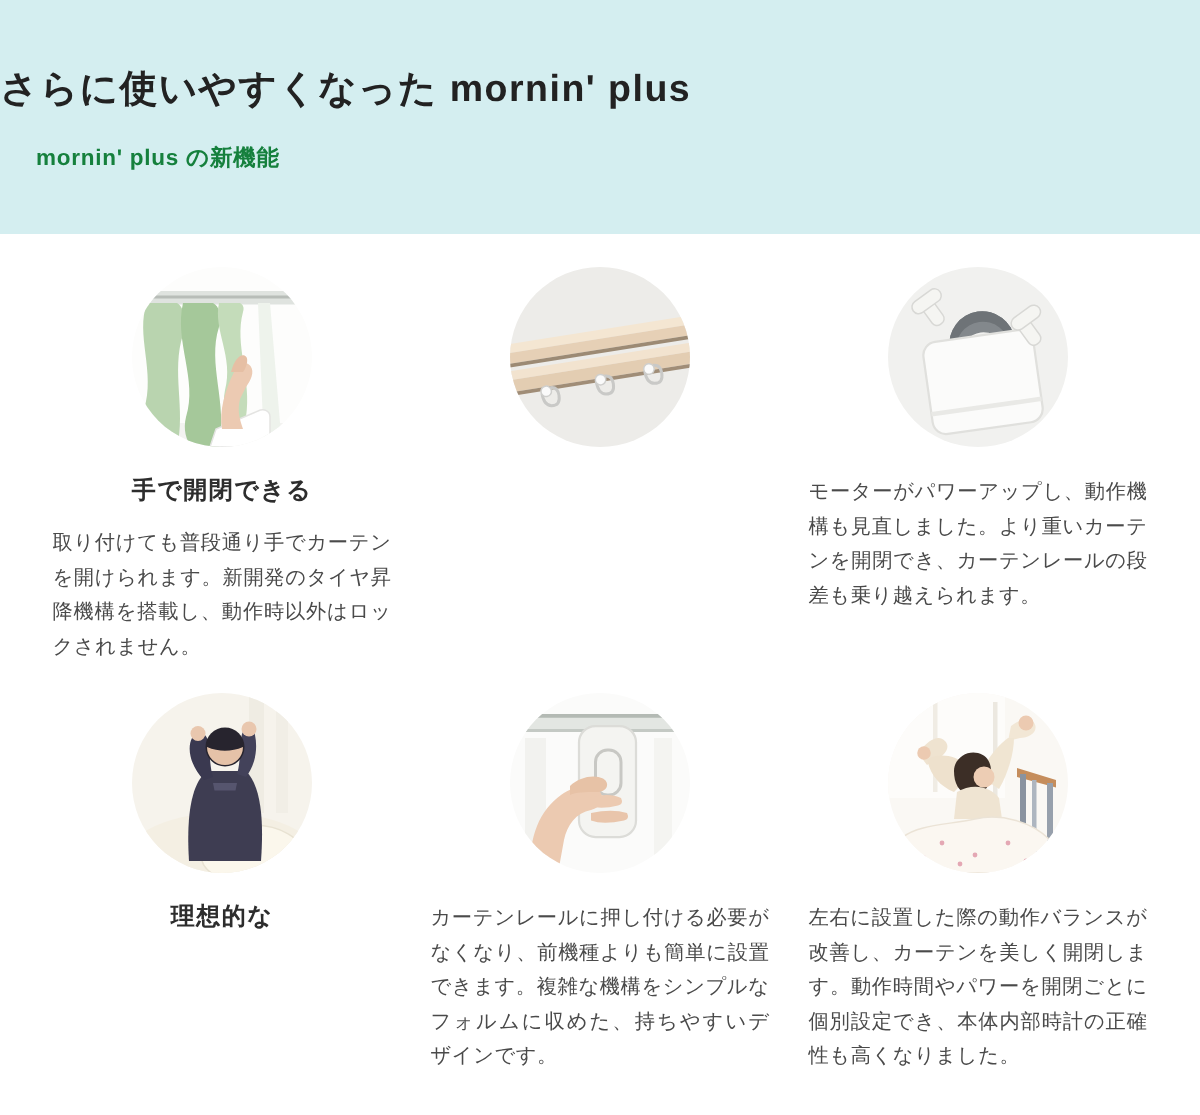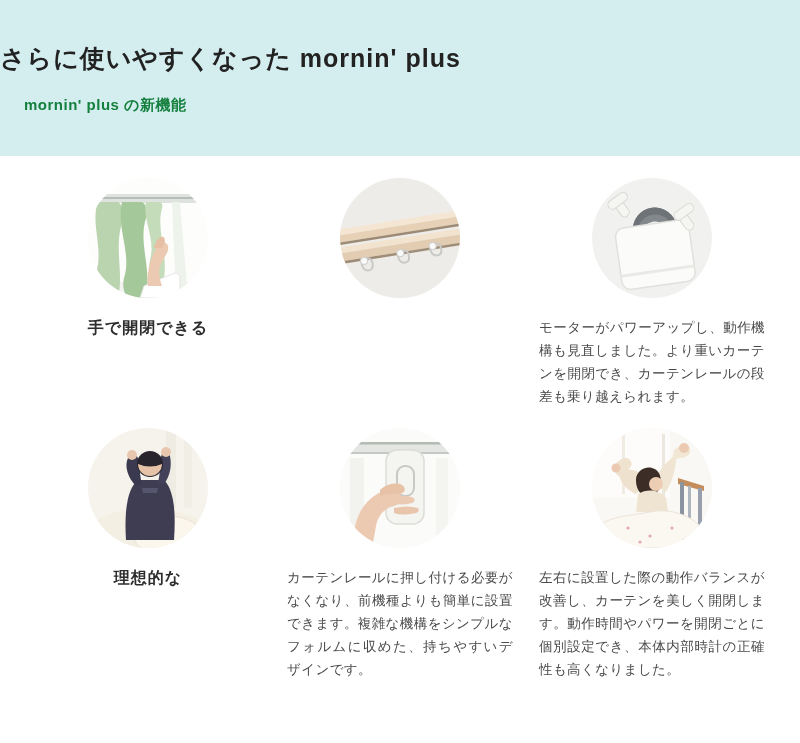--- a/index.html
+++ b/index.html
@@ -42,20 +42,21 @@
         <path d="M84 24 L92 24 L100 120 L88 120 Z" fill="#eef3ec"></path>
         <path d="M10 24 C2 45 16 70 8 95 C4 108 10 120 14 120 L30 120 C36 95 26 70 34 45 C37 35 34 26 30 24 Z" fill="#b9d4af"></path>
         <path d="M34 24 C28 50 44 75 36 100 C34 108 36 116 40 120 L58 120 C64 90 50 65 58 40 C60 32 58 26 54 24 Z" fill="#a5c89a"></path>
         <path d="M58 24 C54 42 68 60 62 82 C60 92 62 104 66 112 L76 100 C80 75 68 52 74 30 C75 27 74 25 72 24 Z" fill="#c4dcba"></path>
         <path d="M52 120 L92 120 L92 100 C92 96 88 94 84 96 L56 108 Z" fill="#ffffff" stroke="#e4e4e2" stroke-width="1"></path>
         <path d="M60 108 C58 96 62 82 68 70 C70 64 76 62 79 66 C82 70 79 76 76 80 L72 88 C70 96 72 102 74 108 Z" fill="#eccab2"></path>
         <path d="M66 70 C68 62 72 58 75 59 C78 60 77 66 74 70 Z" fill="#e6bfa4"></path>
       </svg>
     </div>
     <h3 class="card-title">手で開閉できる</h3>
+    <p class="card-body">取り付けても普段通り手でカーテンを開けられます。新開発のタイヤ昇降機構を搭載し、動作時以外はロックされません。</p>
   </section>
 
   <section class="card">
     <div class="circle">
       <svg viewBox="0 0 120 120">
         <rect width="120" height="120" fill="#edecE9"></rect>
         <g transform="rotate(-9 60 60)">
           <rect x="-8" y="42" width="136" height="6" fill="#f4e6d2"></rect>
           <rect x="-8" y="48" width="136" height="7" fill="#e6d0b6"></rect>
           <rect x="-8" y="55" width="136" height="2.5" fill="#9c8a74"></rect>

